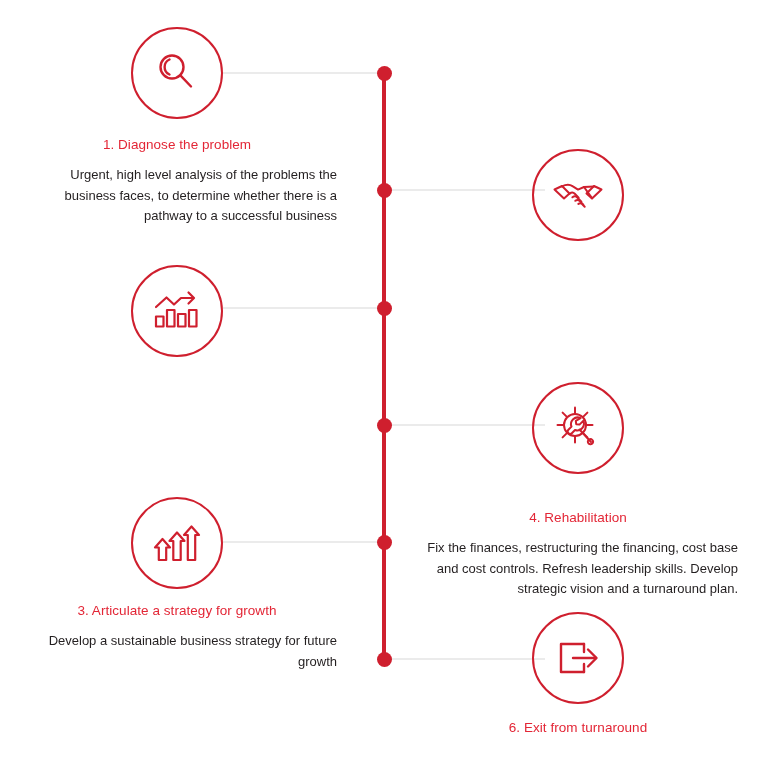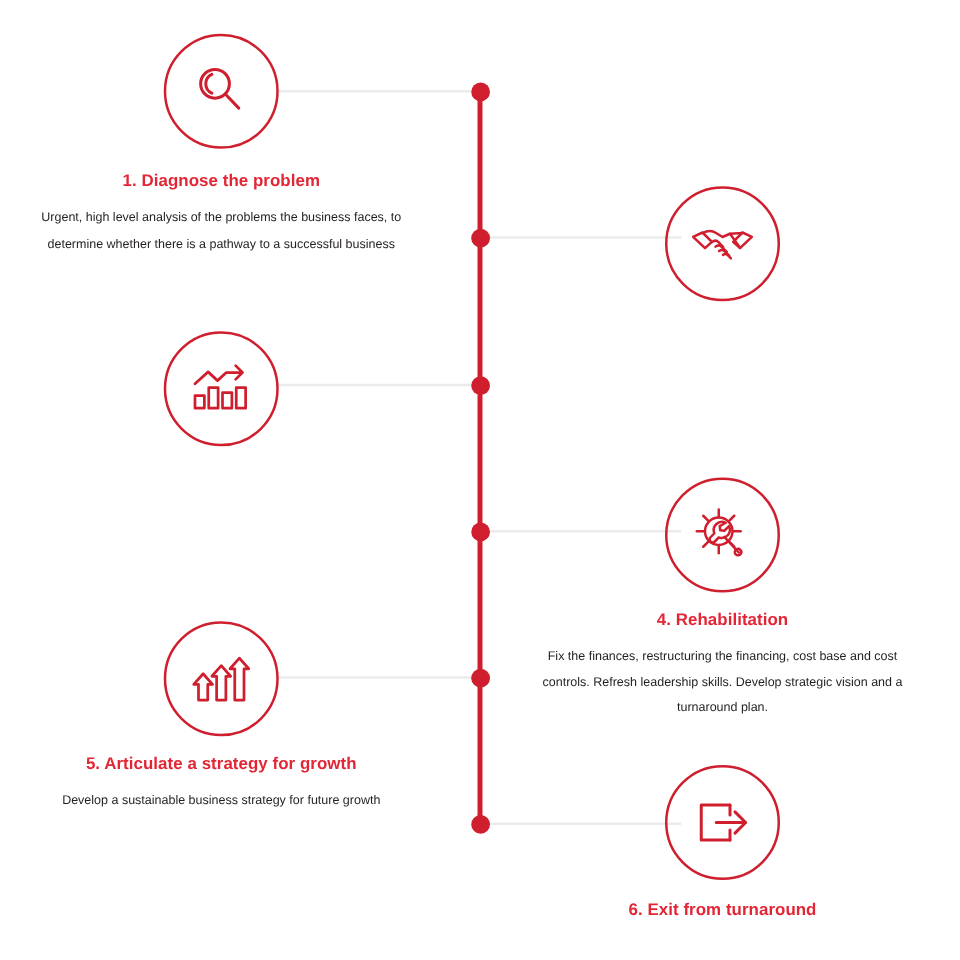--- a/index.html
+++ b/index.html
@@ -74,30 +74,31 @@
   .step-text {
     position: absolute;
     width: 320px;
   }
   .step-text.left  { text-align: center; }
   .step-text.right { text-align: center; }
 
   .step-title {
     color: #e32636;
     font-size: 13.5px;
-    font-weight: bold;
+    font-weight: normal;
     line-height: 18px;
     margin: 0 0 11px 0;
     letter-spacing: 0.05px;
   }
   .step-body {
     color: #231f20;
-    font-size: 10px;
+    font-size: 13px;
     line-height: 20.5px;
     margin: 0;
+    text-align: right;
   }
 </style>
 </head>
 <body>
 
 <div id="infographic">
 
   <div class="connector" style="left:223px; top:72px; width:161px;"></div>
   <div class="connector" style="left:384px; top:189px; width:161px;"></div>
   <div class="connector" style="left:223px; top:307px; width:161px;"></div>
@@ -169,36 +170,36 @@
         <line x1="11.6" y1="11.6" x2="15.9" y2="15.9"></line>
         <line x1="32.1" y1="32.1" x2="36.4" y2="36.4"></line>
         <line x1="36.4" y1="11.6" x2="32.1" y2="15.9"></line>
         <line x1="15.9" y1="32.1" x2="11.6" y2="36.4"></line>
         <path d="M30.6 18.2 a6.6 6.6 0 0 0 -9.1 8.4 l-3.1 3.2 a2.4 2.4 0 0 0 0 3.4 l0 0 a2.4 2.4 0 0 0 3.4 0 l3.2 -3.2 a6.6 6.6 0 0 0 8.2 -9.1 l-3.7 3.7 l-3.3 -0.4 l-0.4 -3.3 Z" transform="translate(-1,-1)"></path>
         <line x1="28.5" y1="28.5" x2="40" y2="41"></line>
         <path d="M38 38.5 a2.6 2.6 0 1 0 3.6 3.6 a2.6 2.6 0 0 0 -3.6 -3.6 Z"></path>
       </svg>
     </span>
   </div>
-  <div class="step-text right" style="left:418px; top:487px;">
+  <div class="step-text right" style="left:418px; top:509px;">
     <p class="step-title">4. Rehabilitation</p>
     <p class="step-body">Fix the finances, restructuring the financing, cost base and cost controls. Refresh leadership skills. Develop strategic vision and a turnaround plan.</p>
   </div>
 
   <div class="icon-circle" style="left:177px; top:543px;">
     <span>
       <svg viewBox="0 0 54 54" fill="none" stroke="#cf1f2e" stroke-width="2.2" stroke-linecap="round" stroke-linejoin="round">
         <path d="M5 31.5 L12.5 23 L20 31.5 L16.2 31.5 L16.2 44 L8.8 44 L8.8 31.5 Z"></path>
         <path d="M19.5 25 L27 16.5 L34.5 25 L30.7 25 L30.7 44 L23.3 44 L23.3 25 Z"></path>
         <path d="M34 19 L41.5 10.5 L49 19 L45.2 19 L45.2 44 L37.8 44 L37.8 19 Z"></path>
       </svg>
     </span>
   </div>
   <div class="step-text left" style="left:17px; top:602px;">
-    <p class="step-title">5. Articulate a strategy for growth</p>
+    <p class="step-title">3. Articulate a strategy for growth</p>
     <p class="step-body">Develop a sustainable business strategy for future growth</p>
   </div>
 
   <div class="icon-circle" style="left:578px; top:658px;">
     <span>
       <svg viewBox="0 0 54 54" fill="none" stroke="#cf1f2e" stroke-width="2.4" stroke-linecap="round" stroke-linejoin="round">
         <polyline points="33,13 10,13 10,41 33,41"></polyline>
         <line x1="33" y1="13" x2="33" y2="21"></line>
         <line x1="33" y1="33" x2="33" y2="41"></line>
         <line x1="22" y1="27" x2="45" y2="27"></line>

